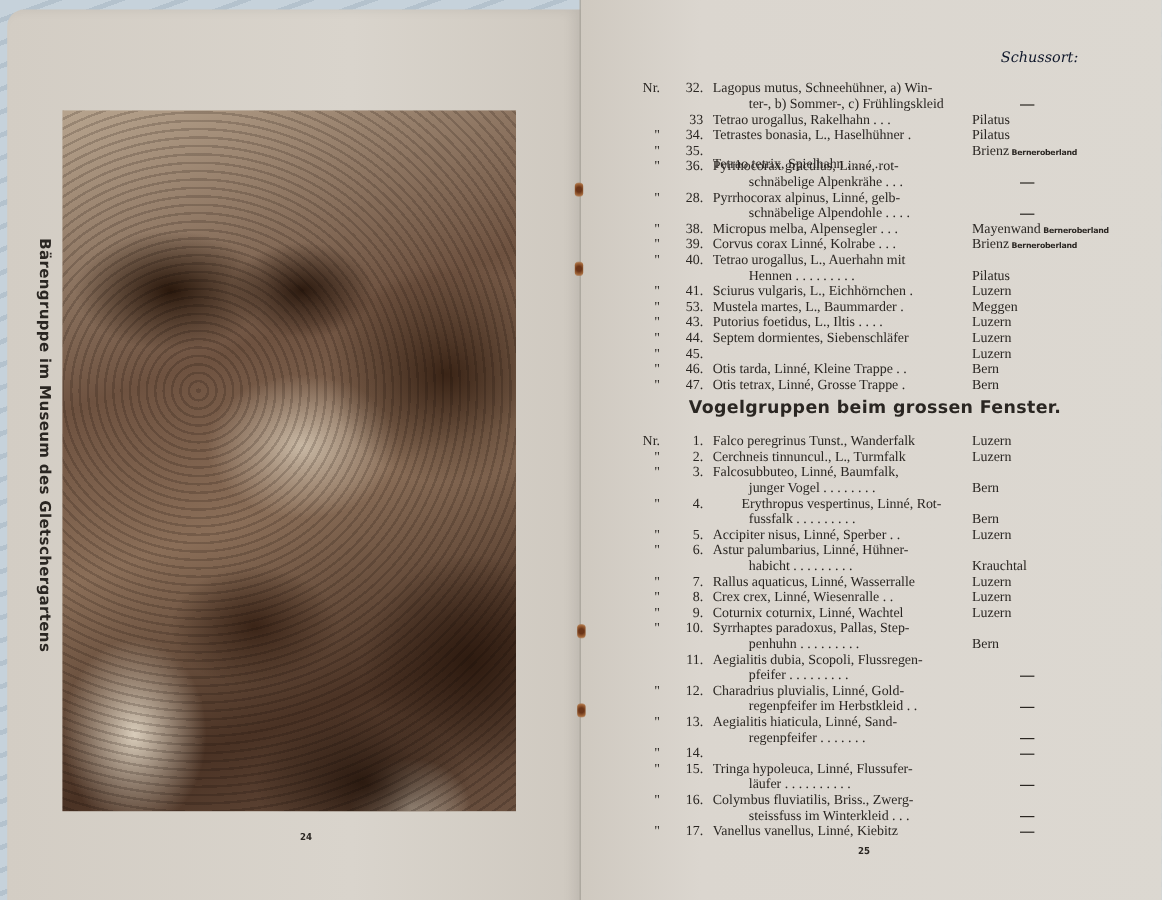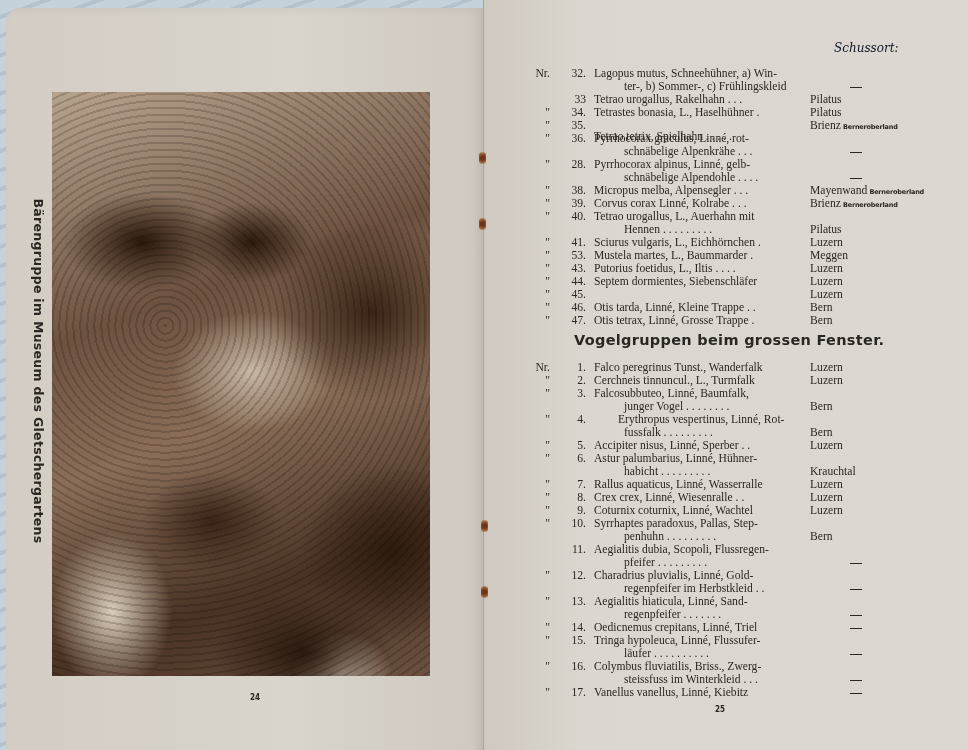--- a/index.html
+++ b/index.html
@@ -242,21 +242,20 @@
     <div class="entry" style="top: 595px; height: 26px;">
       <span class="pre">"</span>
       <span class="num">13.</span>
       <span class="txt" style="top: 0px;">Aegialitis hiaticula, Linné, Sand-</span>
       <span class="txt2" style="top: 13px;">regenpfeifer . . . . . . .</span>
       <span class="loc" style="top: 13px; left: 330px;"><span class="dash"></span></span>
     </div>
     <div class="entry" style="top: 621px; height: 13px;">
       <span class="pre">"</span>
       <span class="num">14.</span>
-      <span class="txt" style="top: 0px;">Oedicnemus crepitans, Linné, Triel</span>
       <span class="loc" style="top: 0px; left: 330px;"><span class="dash"></span></span>
     </div>
     <div class="entry" style="top: 634px; height: 26px;">
       <span class="pre">"</span>
       <span class="num">15.</span>
       <span class="txt" style="top: 0px;">Tringa hypoleuca, Linné, Flussufer-</span>
       <span class="txt2" style="top: 13px;">läufer . . . . . . . . . .</span>
       <span class="loc" style="top: 13px; left: 330px;"><span class="dash"></span></span>
     </div>
     <div class="entry" style="top: 660px; height: 26px;">

